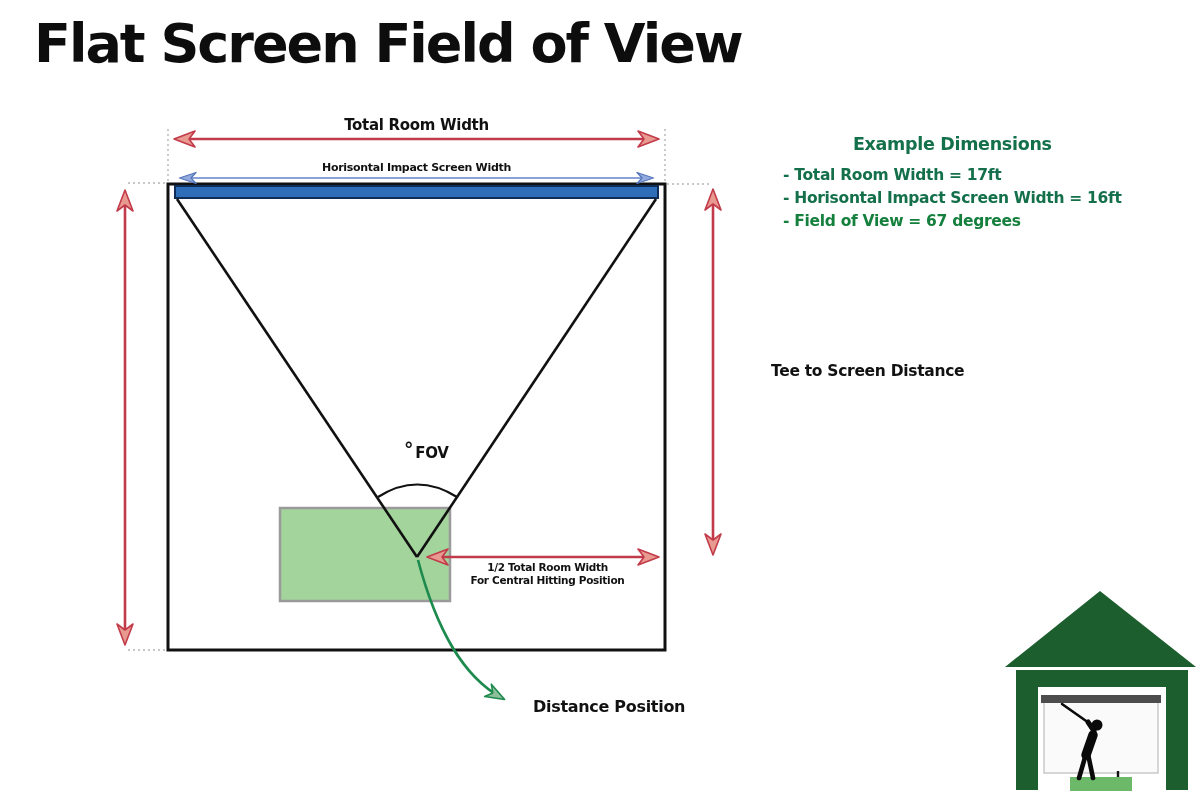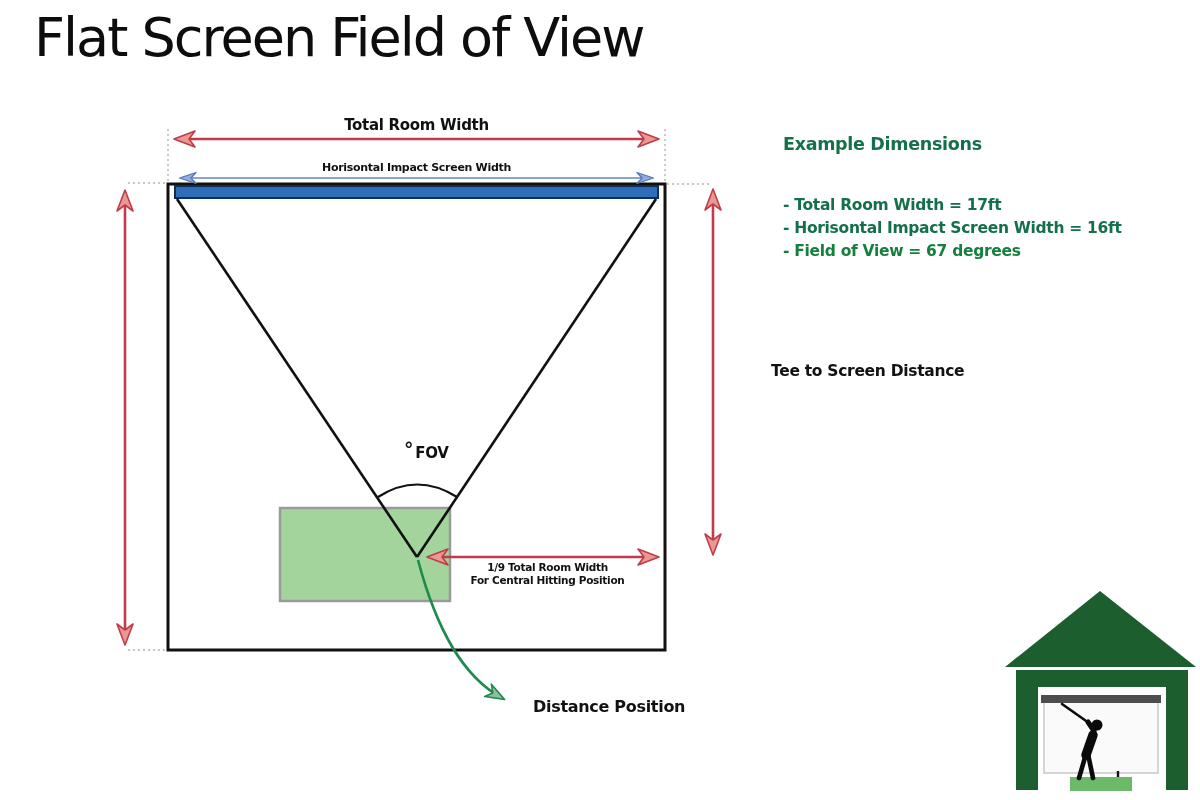--- a/index.html
+++ b/index.html
@@ -1,35 +1,35 @@
 <!DOCTYPE html>
 <html><head>
 <meta charset="utf-8">
 <style>
   html,body{margin:0;padding:0;background:#ffffff;}
   .canvas{
     position:relative;width:1200px;height:800px;background:#ffffff;overflow:hidden;
     font-family:"DejaVu Sans","Liberation Sans",sans-serif;color:#111;
   }
   .title{
-    position:absolute;left:34px;top:6px;font-size:54px;font-weight:400;
+    position:absolute;left:34px;top:12px;font-size:54px;font-weight:700;
     letter-spacing:-2px;color:#0d0d0d;white-space:nowrap;
   }
   .lbl{position:absolute;font-weight:700;color:#111;letter-spacing:-0.3px;}
   .lbl-room-width{left:168px;top:116px;width:497px;text-align:center;font-size:15px;}
   .lbl-screen-width{left:168px;top:161px;width:497px;text-align:center;font-size:11px;}
   .lbl-room-length{left:2px;top:394px;width:112px;text-align:center;font-size:15px;line-height:18px;}
   .lbl-tee-screen{left:729px;top:362px;font-size:15.5px;white-space:nowrap;margin-left:42px;}
   .lbl-fov{left:404px;top:438px;font-size:15px;white-space:nowrap;}
   .lbl-fov .deg{font-size:19px;vertical-align:2px;margin-right:2px;}
   .lbl-half{left:440px;top:561px;width:215px;text-align:center;font-size:10.5px;line-height:12.5px;}
   .lbl-hitting{left:533px;top:697px;font-size:16px;white-space:nowrap;}
   .example{position:absolute;left:783px;top:134px;}
-  .example-heading{font-size:17.5px;font-weight:700;color:#14704a;letter-spacing:-0.3px;}
-  .example-items{margin-top:40px;}
+  .example-heading{font-size:17.5px;font-weight:700;color:#14704a;letter-spacing:-0.3px;text-align:center;}
+  .example-items{margin-top:10px;}
   .example-item{font-size:15.5px;font-weight:700;line-height:23px;letter-spacing:-0.3px;white-space:nowrap;}
   .example-item.green{color:#14704a;}
   .example-item.red{color:#15803d;}
   svg{position:absolute;left:0;top:0;}
 </style>
 </head>
 <body>
 
 <div class="canvas">
 
@@ -102,21 +102,21 @@
   <div class="lbl lbl-screen-width">Horisontal Impact Screen Width</div>
 
   <div class="lbl lbl-room-width">Total Room Width</div>
 
 
   <div class="lbl lbl-tee-screen">Tee to Screen Distance</div>
 
   <div class="lbl lbl-fov"><span class="deg">°</span><span>FOV</span></div>
 
   <div class="lbl lbl-half">
-    <div>1/9 Total Room Width</div>
+    <div>1/2 Total Room Width</div>
     <div>For Central Hitting Position</div>
   </div>
 
   <div class="lbl lbl-hitting">Distance Position</div>
 
   <div class="example">
     <div class="example-heading">Example Dimensions</div>
     <div class="example-items">
       <div class="example-item green">- Total Room Width = 17ft</div>
       <div class="example-item green">- Horisontal Impact Screen Width = 16ft</div>

